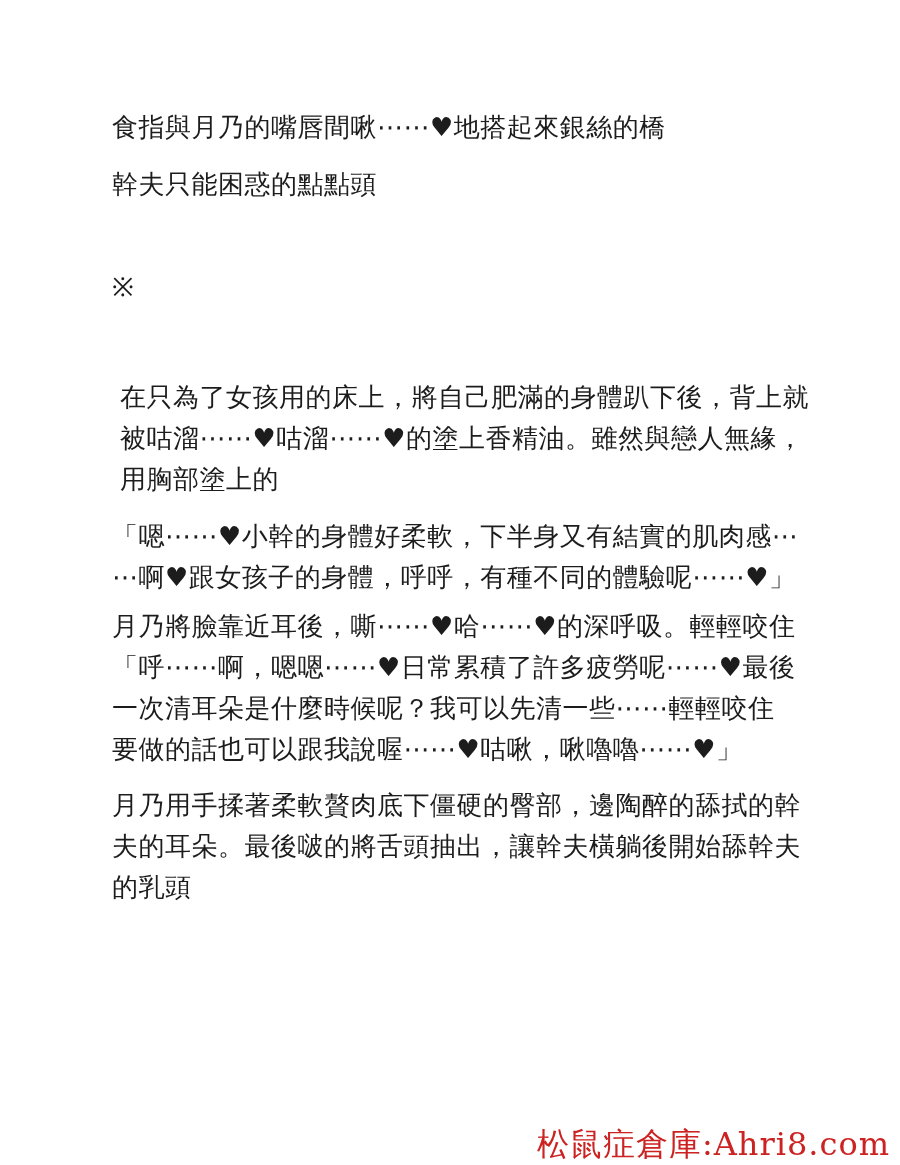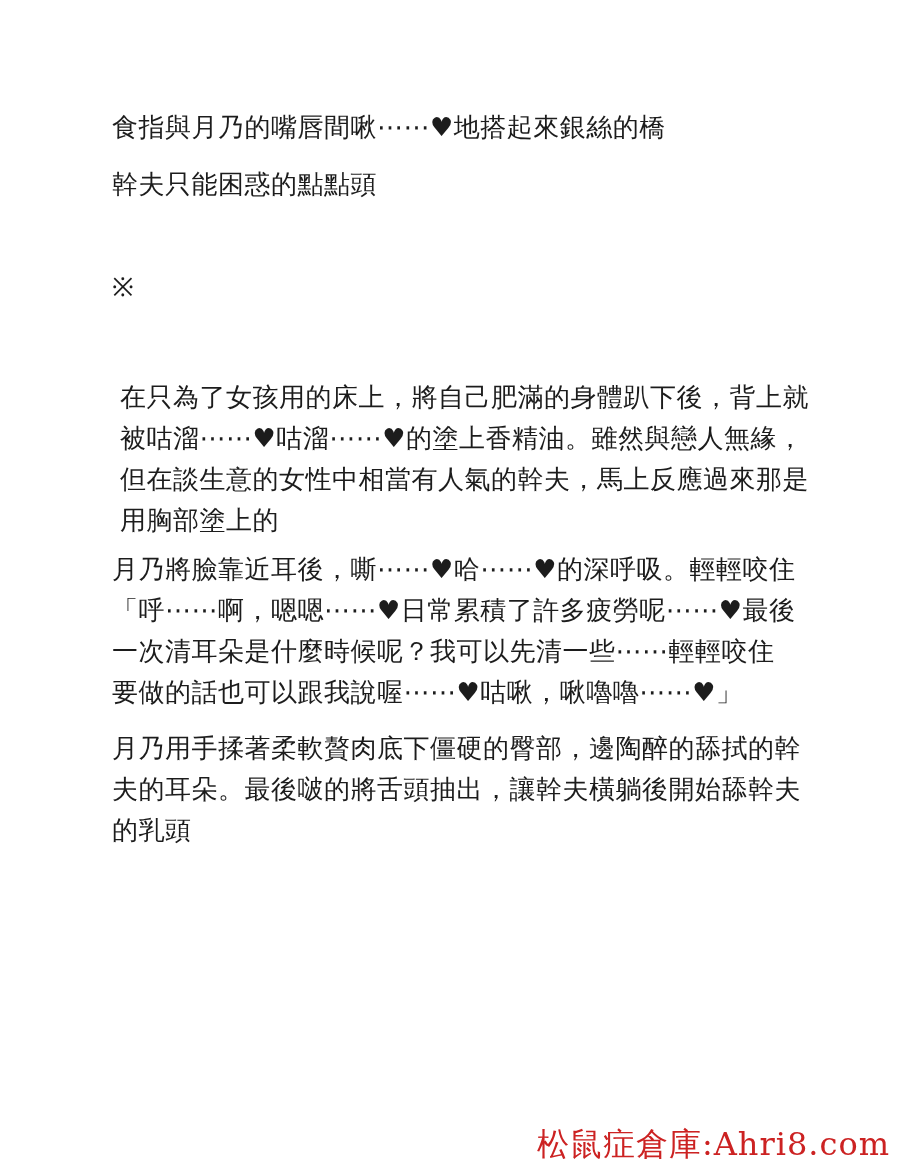--- a/index.html
+++ b/index.html
@@ -63,24 +63,27 @@
     <span class="line">幹夫只能困惑的點點頭</span>
   </p>
 
   <p class="para p2">
     <span class="line">※</span>
   </p>
 
   <p class="para p3">
     <span class="line">在只為了女孩用的床上，將自己肥滿的身體趴下後，背上就</span>
     <span class="line">被咕溜⋯⋯♥咕溜⋯⋯♥的塗上香精油。雖然與戀人無緣，</span>
-    <span class="line">但在談生意的女性中相當有人氣的幹夫，馬上反應過來那是</span>
     <span class="line">用胸部塗上的</span>
   </p>
 
+  <p class="para p4">
+    <span class="line">「嗯⋯⋯♥小幹的身體好柔軟，下半身又有結實的肌肉感⋯</span>
+    <span class="line">⋯啊♥跟女孩子的身體，呼呼，有種不同的體驗呢⋯⋯♥」</span>
+  </p>
 
   <p class="para p5">
     <span class="line">月乃將臉靠近耳後，嘶⋯⋯♥哈⋯⋯♥的深呼吸。輕輕咬住</span>
   </p>
 
   <p class="para p6">
     <span class="line">「呼⋯⋯啊，嗯嗯⋯⋯♥日常累積了許多疲勞呢⋯⋯♥最後</span>
     <span class="line">一次清耳朵是什麼時候呢？我可以先清一些⋯⋯輕輕咬住</span>
     <span class="line">要做的話也可以跟我說喔⋯⋯♥咕啾，啾嚕嚕⋯⋯♥」</span>
   </p>

